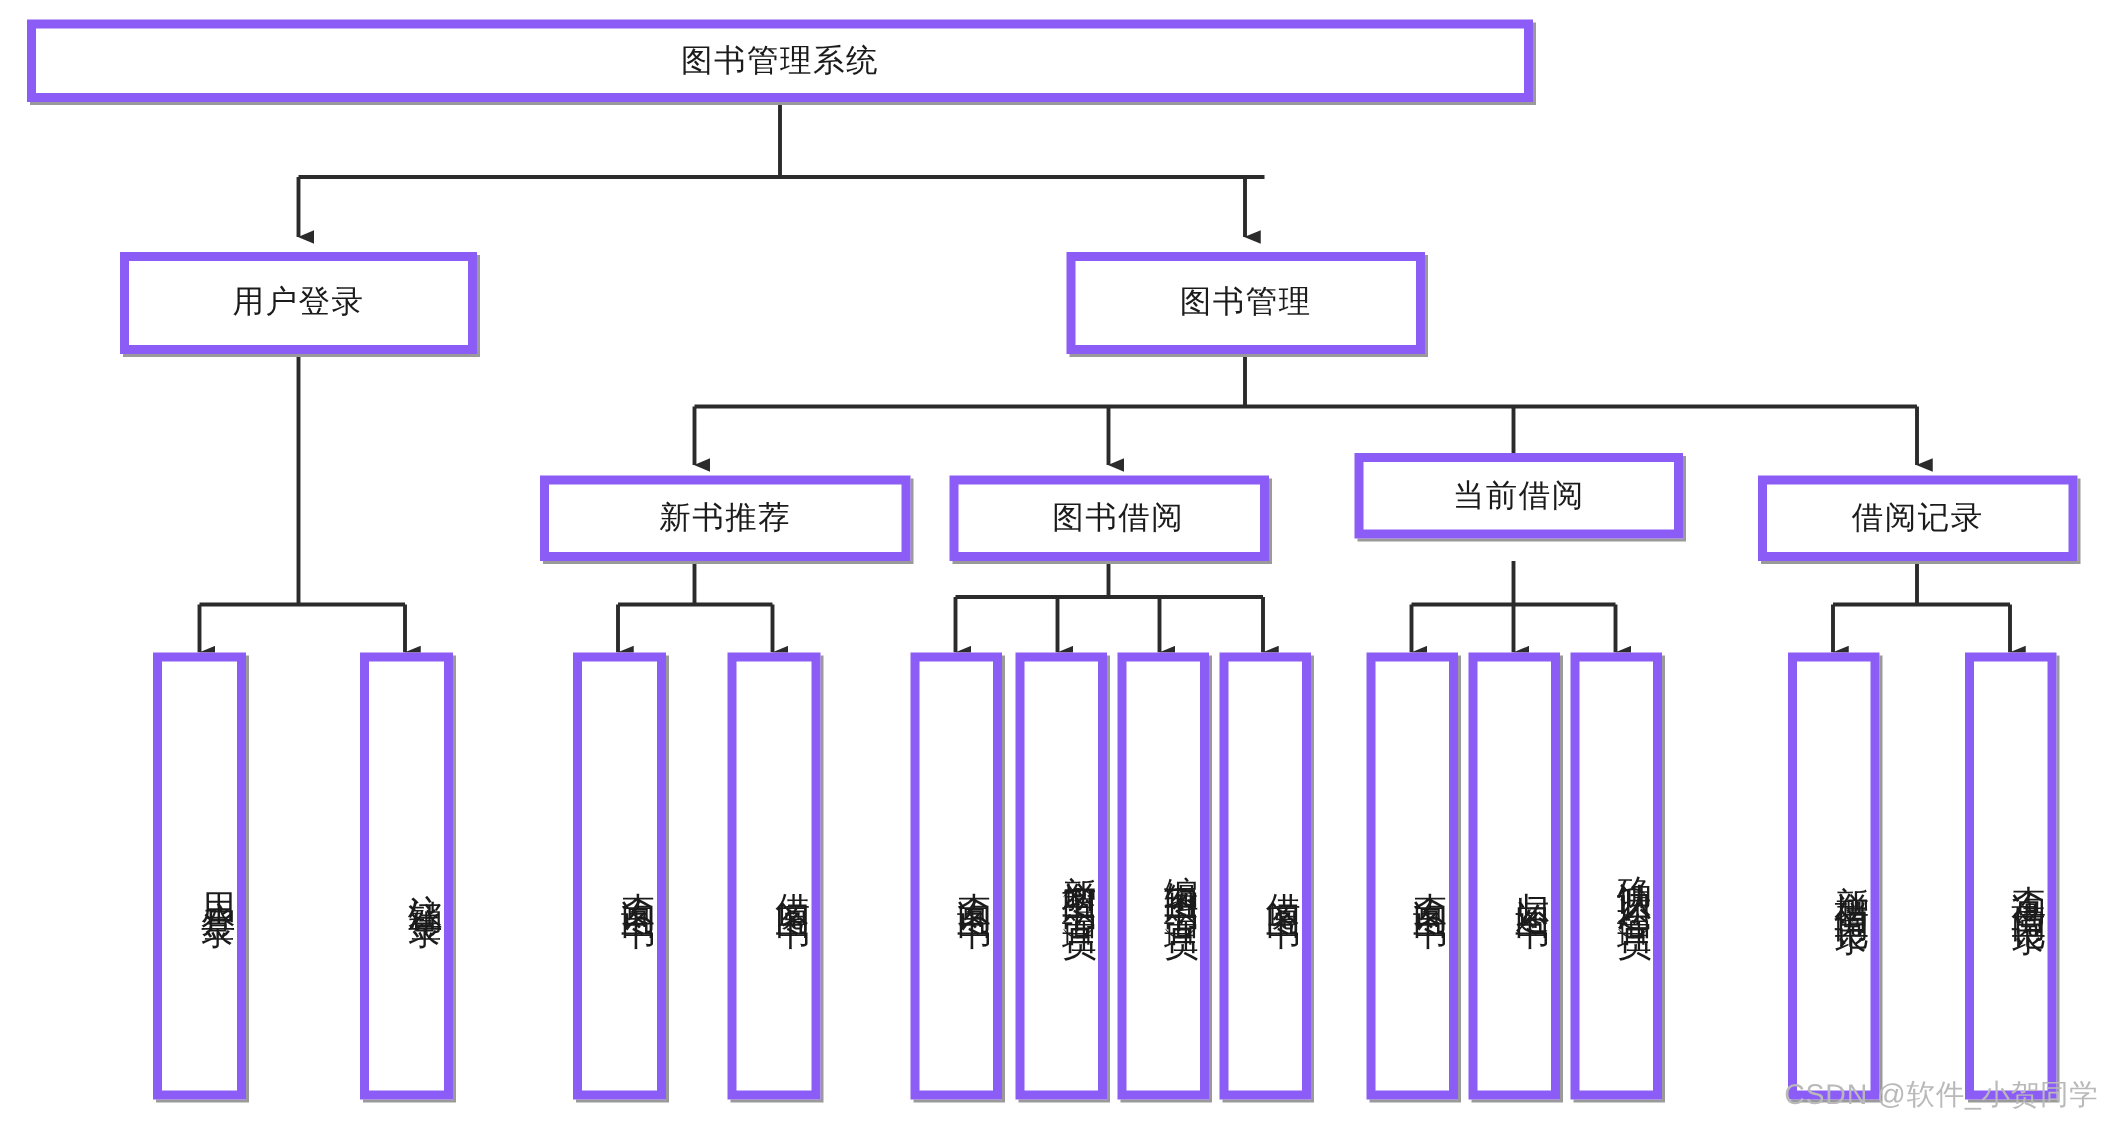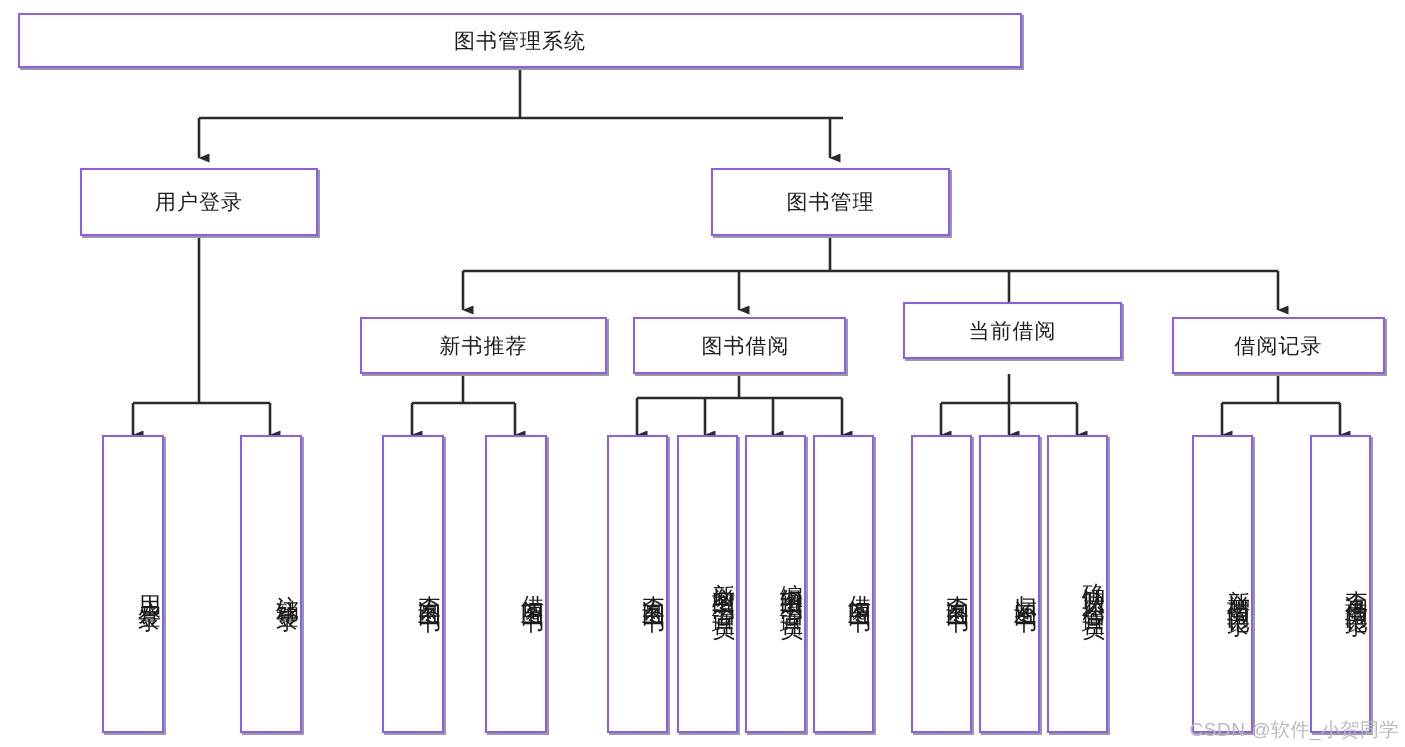--- a/index.html
+++ b/index.html
@@ -1,21 +1,21 @@
 <!DOCTYPE html>
 <html><head>
 <meta charset="utf-8">
 <style>
   html,body{margin:0;padding:0;background:#ffffff;}
   body{width:1405px;height:747px;overflow:hidden;
        font-family:"Liberation Sans","DejaVu Sans",sans-serif;}
   #diagram-root{position:relative;width:1405px;height:747px;background:#ffffff;}
   svg.edges{position:absolute;left:0;top:0;width:1405px;height:747px;}
   .node{position:absolute;box-sizing:border-box;background:#ffffff;
-        border:2px solid #8b5cf6;display:flex;align-items:center;justify-content:center;
+        border:6px solid #8b5cf6;display:flex;align-items:center;justify-content:center;
         color:#1b1b1b;}
   .node.shadowed{box-shadow:2px 2px 0 0 #9a9a9a;}
   .node .label{display:block;text-align:center;line-height:1.12;white-space:pre;}
   .node.horiz .label{font-size:21px;letter-spacing:1px;}
   .node.vert{writing-mode:vertical-rl;text-orientation:upright;
              align-items:flex-start;justify-content:center;padding-top:6px;}
   .node.vert .label{writing-mode:vertical-rl;text-orientation:upright;
              font-size:23px;letter-spacing:5px;line-height:1.1;white-space:nowrap;}
   .watermark{position:absolute;right:6px;bottom:4px;font-size:19px;color:#b9b9b9;
              letter-spacing:0.5px;white-space:nowrap;margin-left:44px;}

